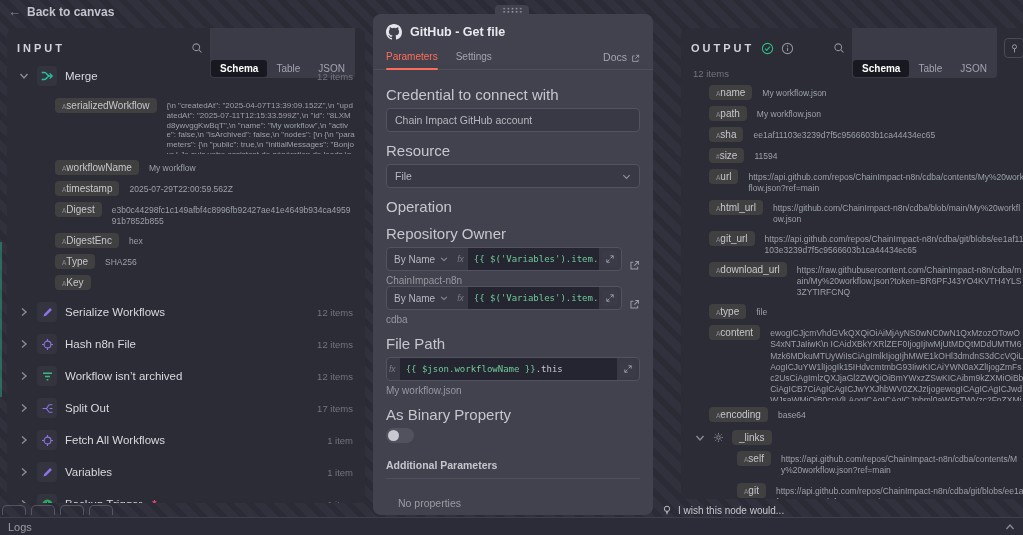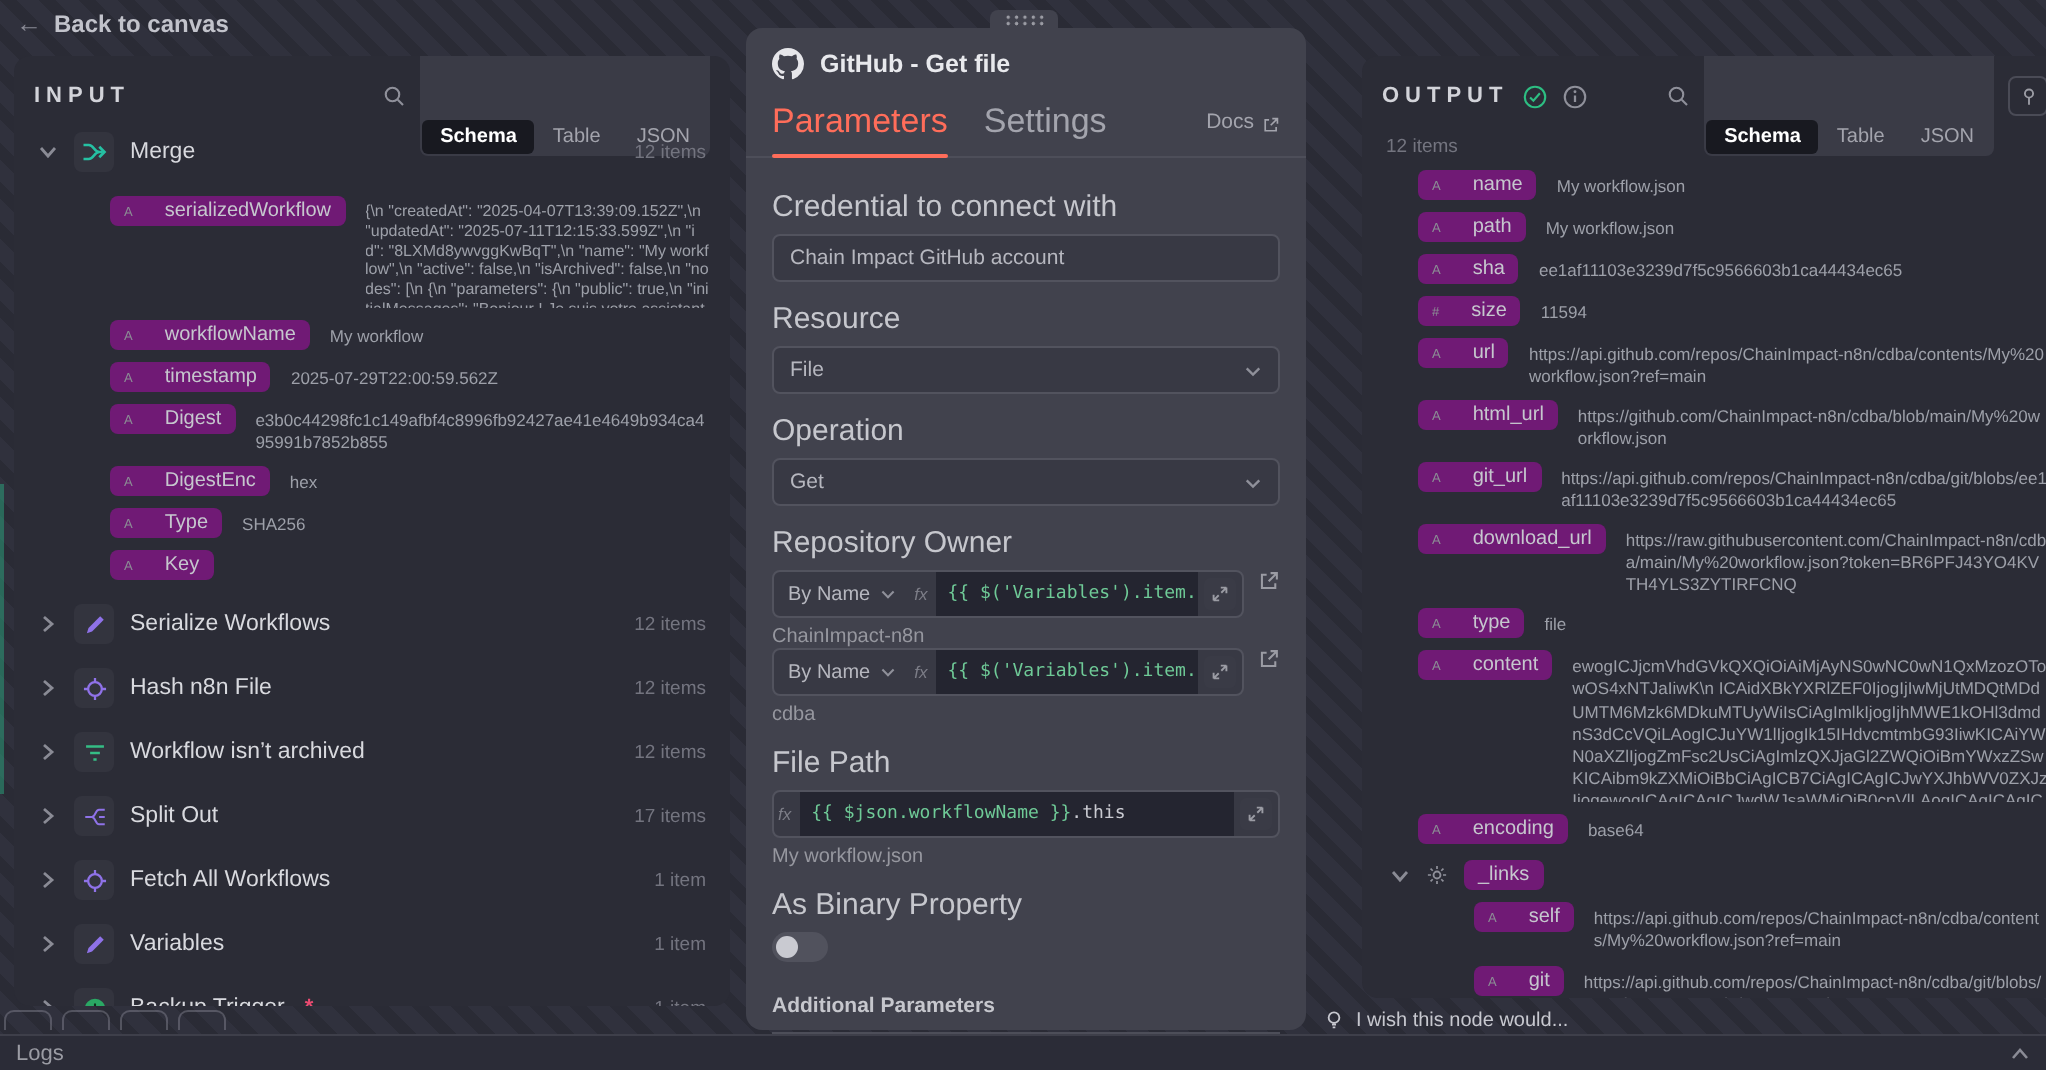--- a/index.html
+++ b/index.html
@@ -52,43 +52,43 @@
   .grow { display:flex; align-items:center; gap:8px; padding:6px 2px; cursor:pointer; }
   .chev { width:10px; display:flex; color:#8a8b95; flex:none; }
   .nicon { width:20px; height:20px; border-radius:4px; background:#33343e; display:flex;
     align-items:center; justify-content:center; flex:none; }
   .glabel { font-size:11.5px; color:#d8d9de; }
   .gcount { margin-left:auto; font-size:9.5px; color:#73747f; }
   .issue { color:#ea4b71; font-weight:700; font-size:11px; margin-left:2px; }
 
   .kv-list { padding-left:38px; }
   .kv-row { display:flex; align-items:flex-start; gap:10px; margin:6px 0; }
-  .pill { background:#701a75; border-radius:4px; padding:2px 7px; font-size:10px; color:#c6c7ce;
-    display:inline-flex; gap:16px; align-items:baseline; flex:none; cursor:pointer; }
+  .pill { background:#404040; border-radius:4px; padding:2px 7px; font-size:10px; color:#c6c7ce;
+    display:inline-flex; gap:0; align-items:baseline; flex:none; cursor:pointer; }
   .pill .t { font-size:6.5px; color:#8b8c95; }
   .kv-val { font-size:8.5px; color:#9da0a9; line-height:1.3; padding-top:3px; word-break:break-all; min-width:0; }
   .kv-val.blob { font-size:8px; line-height:1.22; max-height:56px; overflow:hidden; }
   .kv-val.blob2 { max-height:76px; overflow:hidden; }
   .obj-row { display:flex; align-items:center; gap:8px; margin:8px 0 6px 0; }
   .obj-icon { color:#8f909a; flex:none; }
 
   
   .node-header { display:flex; align-items:center; gap:8px; padding:10px 13px 7px; }
   .node-title { font-size:12.5px; font-weight:700; color:#e8e9ed; }
   .tabs { display:flex; gap:18px; padding:0 13px; border-bottom:1px solid #4d4e59; align-items:center; }
-  .tab { font-size:17px; padding:4px 0 7px; color:#a3a4ad; cursor:pointer; position:relative; }
+  .tab { font-size:10px; padding:4px 0 7px; color:#a3a4ad; cursor:pointer; position:relative; }
   .tab.active { color:#ff6d5a; }
   .tab.active:after { content:""; position:absolute; left:0; right:0; bottom:-1px; height:2px; background:#ff6d5a; border-radius:2px; }
   .docs { margin-left:auto; display:flex; align-items:flex-end; gap:4px; font-size:10.5px; color:#a3a4ad; padding-bottom:3px; cursor:pointer; }
   .node-body { padding:6px 13px; }
   .f-label { font-size:15px; color:#c6c7cd; margin:10px 0 5px; }
   .inputbox { height:24px; background:#383944; border:1px solid #52535e; border-radius:4px;
     display:flex; align-items:center; padding:0 8px; font-size:10.5px; color:#b6b7bf; cursor:pointer; }
   .inputbox .cv { margin-left:auto; color:#8f909a; }
-  .expr-line { display:flex; align-items:flex-start; gap:7px; }
+  .expr-line { display:flex; align-items:flex-end; gap:7px; }
   .expr-input { flex:1; display:flex; align-items:stretch; background:#383944; border:1px solid #52535e;
     border-radius:4px; height:24px; overflow:hidden; min-width:0; }
   .mode { display:flex; align-items:center; gap:5px; padding:0 7px; font-size:10px; color:#b6b7bf; flex:none; cursor:pointer; }
   .fx { font-style:italic; font-size:8.5px; color:#7c7d87; display:flex; align-items:center; padding:0 4px 0 2px; flex:none; }
   .codearea { flex:1; background:#242530; display:flex; align-items:center; padding:0 6px; min-width:0;
     font-family:"DejaVu Sans Mono", monospace; font-size:9px; white-space:nowrap; overflow:hidden; }
   .codearea .green { color:#6fca97; }
   .codearea .plain { color:#c9cad1; }
   .mini-btn { width:16px; background:#3a3b46; display:flex; align-items:center; justify-content:center;
     color:#9b9ca4; margin:3px; border-radius:3px; flex:none; cursor:pointer; }
@@ -350,28 +350,20 @@
     <div class="inputbox">
         <span>File</span>
       <span class="cv">
           <svg width="9" height="9" viewBox="0 0 10 10">
             <path d="M1.5 3.5L5 7l3.5-3.5" stroke="currentColor" fill="none" stroke-width="1.3"></path>
           </svg>
         </span>
       </div>
 
     <div class="f-label">Operation</div>
-    <div class="inputbox">
-        <span>Get</span>
-      <span class="cv">
-          <svg width="9" height="9" viewBox="0 0 10 10">
-            <path d="M1.5 3.5L5 7l3.5-3.5" stroke="currentColor" fill="none" stroke-width="1.3"></path>
-          </svg>
-        </span>
-      </div>
 
     <div class="f-label">Repository Owner</div>
     <div class="expr-line">
       <div class="expr-input">
         <span class="mode">
             <span>By Name</span>
             <svg width="8" height="8" viewBox="0 0 10 10">
               <path d="M1.5 3.5L5 7l3.5-3.5" stroke="#8f909a" fill="none" stroke-width="1.3"></path>
             </svg>
           </span>

